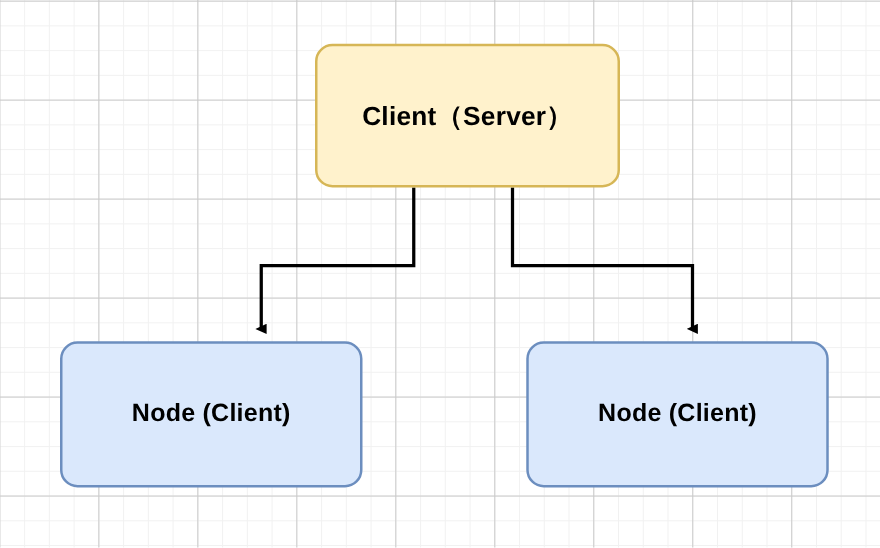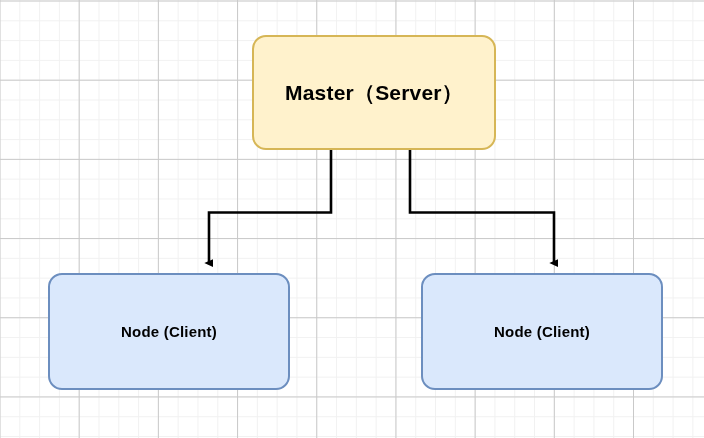--- a/index.html
+++ b/index.html
@@ -81,42 +81,42 @@
   #node-right-box {
     left: 421px;
     top: 273px;
     width: 242px;
     height: 117px;
     background: #dae8fc;
     border-color: #6c8ebf;
   }
   #node-left-box .node-label,
   #node-right-box .node-label {
-    font-size: 15px;
+    font-size: 20px;
   }
 </style>
 </head>
 <body>
 
 <div id="canvas">
 
   <svg class="edges" viewBox="0 0 704 438" width="704" height="438">
     <defs>
       <marker id="arrowhead" markerWidth="9" markerHeight="9" refX="4.2" refY="4.3" orient="auto" markerUnits="userSpaceOnUse">
         <path d="M 0.2 0 L 8.4 0 L 4.3 9 Z" fill="#000000"></path>
       </marker>
     </defs>
 
     <path d="M 331 150 L 331 212.5 L 209 212.5 L 209 263" fill="none" stroke="#000000" stroke-width="2.6" stroke-linecap="butt" stroke-linejoin="miter" marker-end="url(#arrowhead)"></path>
 
     <path d="M 410 150 L 410 212.5 L 554 212.5 L 554 263" fill="none" stroke="#000000" stroke-width="2.6" stroke-linecap="butt" stroke-linejoin="miter" marker-end="url(#arrowhead)"></path>
   </svg>
 
   <div id="master-box" class="node-box">
-    <span class="node-label">Master（Server）</span>
+    <span class="node-label">Client（Server）</span>
   </div>
 
   <div id="node-left-box" class="node-box">
     <span class="node-label">Node (Client)</span>
   </div>
 
   <div id="node-right-box" class="node-box">
     <span class="node-label">Node (Client)</span>
   </div>
 

